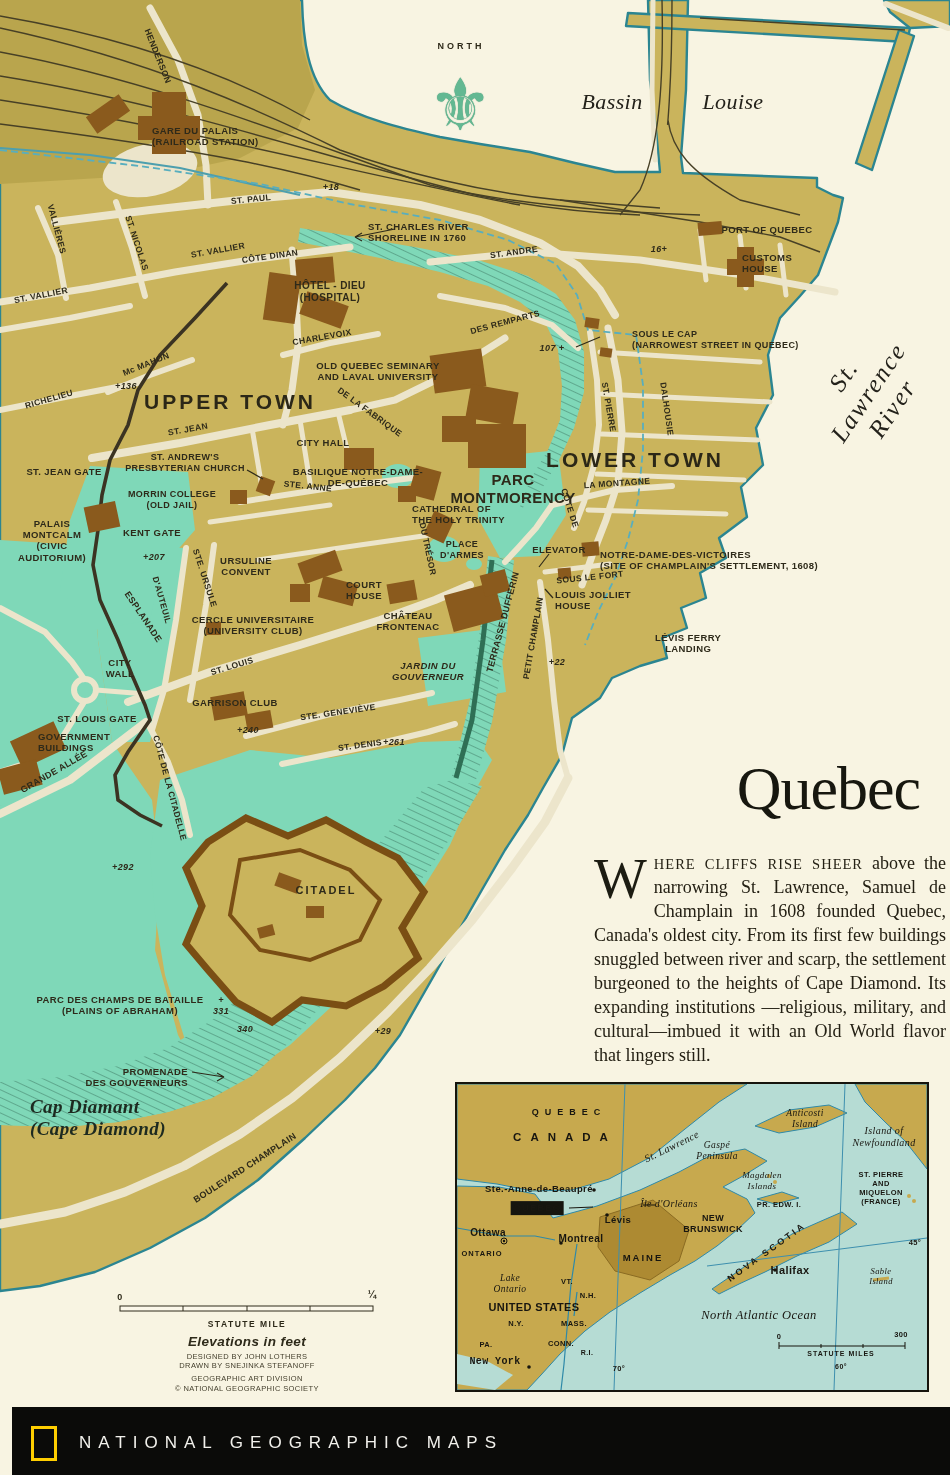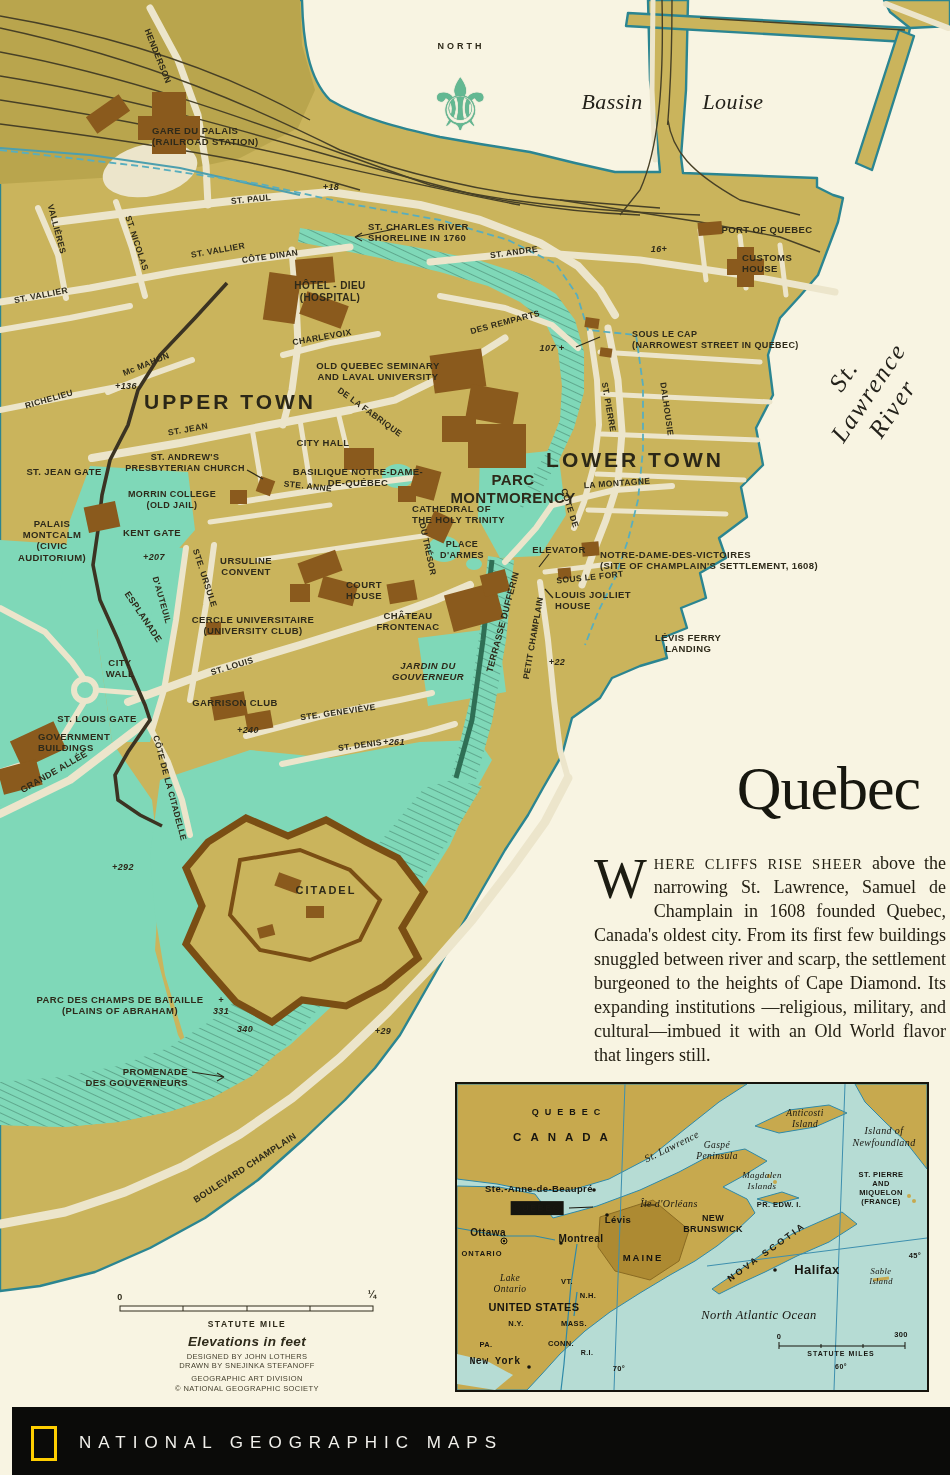--- a/index.html
+++ b/index.html
@@ -376,20 +376,22 @@
       <div class="lbl st-elev" style="left: 123px; top: 867px; letter-spacing: 0.4px; transform: translate(-50%, -50%) rotate(0deg);">+292</div>
       <div class="lbl" style="left: 326px; top: 890px; font-size: 11px; letter-spacing: 2px; transform: translate(-50%, -50%) rotate(0deg);">CITADEL</div>
       <div class="lbl" style="left: 120px; top: 1005px; font-size: 9.5px; letter-spacing: 0.4px; transform: translate(-50%, -50%) rotate(0deg);">PARC DES CHAMPS DE BATAILLE
 (PLAINS OF ABRAHAM)</div>
       <div class="lbl st-elev" style="left: 221px; top: 1006px; letter-spacing: 0.4px; transform: translate(-50%, -50%) rotate(0deg);">+
 331</div>
       <div class="lbl st-elev" style="left: 245px; top: 1029px; letter-spacing: 0.4px; transform: translate(-50%, -50%) rotate(0deg);">340</div>
       <div class="lbl st-elev" style="left: 383px; top: 1031px; letter-spacing: 0.4px; transform: translate(-50%, -50%) rotate(0deg);">+29</div>
       <div class="lbl" style="left: 188px; top: 1077px; font-size: 9.5px; letter-spacing: 0.4px; text-align: right; transform: translate(-100%, -50%) rotate(0deg);">PROMENADE
 DES GOUVERNEURS</div>
+      <div class="lbl st-serif-it-bold" style="left: 30px; top: 1118px; font-size: 19px; letter-spacing: 0.4px; text-align: left; transform: translate(0px, -50%) rotate(0deg);">Cap Diamant
+(Cape Diamond)</div>
       <div class="lbl" style="left: 245px; top: 1168px; font-size: 9px; letter-spacing: 0.4px; transform: translate(-50%, -50%) rotate(-33deg);">BOULEVARD CHAMPLAIN</div>
       <div class="lbl" style="left: 120px; top: 1297px; font-size: 9px; letter-spacing: 0.4px; transform: translate(-50%, -50%) rotate(0deg);">0</div>
       <div class="lbl" style="left: 372px; top: 1295px; font-size: 10px; letter-spacing: 0.4px; transform: translate(-50%, -50%) rotate(0deg);">¼</div>
       <div class="lbl" style="left: 247px; top: 1324px; font-size: 8.5px; letter-spacing: 1.5px; transform: translate(-50%, -50%) rotate(0deg);">STATUTE MILE</div>
       <div class="lbl st-sans-it" style="left: 247px; top: 1342px; font-size: 13.5px; letter-spacing: 0.4px; transform: translate(-50%, -50%) rotate(0deg);">Elevations in feet</div>
       <div class="lbl st-credit" style="left: 247px; top: 1357px; letter-spacing: 0.4px; transform: translate(-50%, -50%) rotate(0deg);">DESIGNED BY JOHN LOTHERS</div>
       <div class="lbl st-credit" style="left: 247px; top: 1366px; letter-spacing: 0.4px; transform: translate(-50%, -50%) rotate(0deg);">DRAWN BY SNEJINKA STEFANOFF</div>
       <div class="lbl st-credit" style="left: 247px; top: 1379px; letter-spacing: 0.4px; transform: translate(-50%, -50%) rotate(0deg);">GEOGRAPHIC ART DIVISION</div>
       <div class="lbl st-credit" style="left: 247px; top: 1389px; letter-spacing: 0.4px; transform: translate(-50%, -50%) rotate(0deg);">© NATIONAL GEOGRAPHIC SOCIETY</div>
     </div>
@@ -473,23 +475,23 @@
         <div class="lbl st-box" style="left: 80px; top: 124px; font-size: 9.5px; letter-spacing: 1px; transform: translate(-50%, -50%) rotate(0deg);">QUEBEC</div>
         <div class="lbl st-serif-it" style="left: 212px; top: 120px; font-size: 10px; letter-spacing: 0.4px; transform: translate(-50%, -50%) rotate(0deg);">Île d'Orléans</div>
         <div class="lbl" style="left: 161px; top: 136px; font-size: 9.5px; letter-spacing: 0.4px; transform: translate(-50%, -50%) rotate(0deg);">Lévis</div>
         <div class="lbl" style="left: 256px; top: 140px; font-size: 9px; letter-spacing: 0.4px; transform: translate(-50%, -50%) rotate(0deg);">NEW
 BRUNSWICK</div>
         <div class="lbl" style="left: 31px; top: 149px; font-size: 10px; letter-spacing: 0.4px; transform: translate(-50%, -50%) rotate(0deg);">Ottawa</div>
         <div class="lbl" style="left: 25px; top: 170px; font-size: 7.5px; letter-spacing: 1px; transform: translate(-50%, -50%) rotate(0deg);">ONTARIO</div>
         <div class="lbl" style="left: 124px; top: 155px; font-size: 10px; letter-spacing: 0.4px; transform: translate(-50%, -50%) rotate(0deg);">Montreal</div>
         <div class="lbl" style="left: 186px; top: 174px; font-size: 9.5px; letter-spacing: 2px; transform: translate(-50%, -50%) rotate(0deg);">MAINE</div>
         <div class="lbl" style="left: 310px; top: 168px; font-size: 9px; letter-spacing: 3px; transform: translate(-50%, -50%) rotate(-36deg);">NOVA SCOTIA</div>
-        <div class="lbl" style="left: 333px; top: 186px; font-size: 13px; letter-spacing: 0.4px; transform: translate(-50%, -50%) rotate(0deg); margin-left: 27px;">Halifax</div>
+        <div class="lbl" style="left: 333px; top: 186px; font-size: 11px; letter-spacing: 0.4px; transform: translate(-50%, -50%) rotate(0deg);">Halifax</div>
         <div class="lbl st-serif-it" style="left: 424px; top: 192px; font-size: 8.5px; letter-spacing: 0.4px; transform: translate(-50%, -50%) rotate(0deg);">Sable Island</div>
-        <div class="lbl" style="left: 458px; top: 172px; font-size: 7.5px; letter-spacing: 0.4px; transform: translate(-50%, -50%) rotate(0deg);">45°</div>
+        <div class="lbl" style="left: 458px; top: 159px; font-size: 7.5px; letter-spacing: 0.4px; transform: translate(-50%, -50%) rotate(0deg);">45°</div>
         <div class="lbl st-serif-it" style="left: 53px; top: 200px; font-size: 9.5px; letter-spacing: 0.4px; transform: translate(-50%, -50%) rotate(0deg);">Lake
 Ontario</div>
         <div class="lbl" style="left: 110px; top: 198px; font-size: 7.5px; letter-spacing: 0.4px; transform: translate(-50%, -50%) rotate(0deg);">VT.</div>
         <div class="lbl" style="left: 131px; top: 212px; font-size: 7.5px; letter-spacing: 0.4px; transform: translate(-50%, -50%) rotate(0deg);">N.H.</div>
         <div class="lbl st-strong" style="left: 77px; top: 223px; font-size: 11px; letter-spacing: 0.4px; transform: translate(-50%, -50%) rotate(0deg);">UNITED STATES</div>
         <div class="lbl" style="left: 59px; top: 240px; font-size: 7.5px; letter-spacing: 0.4px; transform: translate(-50%, -50%) rotate(0deg);">N.Y.</div>
         <div class="lbl" style="left: 117px; top: 240px; font-size: 7.5px; letter-spacing: 0.4px; transform: translate(-50%, -50%) rotate(0deg);">MASS.</div>
         <div class="lbl" style="left: 29px; top: 261px; font-size: 7.5px; letter-spacing: 0.4px; transform: translate(-50%, -50%) rotate(0deg);">PA.</div>
         <div class="lbl" style="left: 104px; top: 260px; font-size: 7.5px; letter-spacing: 0.4px; transform: translate(-50%, -50%) rotate(0deg); text-align: center;">CONN.</div>
         <div class="lbl" style="left: 130px; top: 269px; font-size: 7px; letter-spacing: 0.4px; transform: translate(-50%, -50%) rotate(0deg);">R.I.</div>

